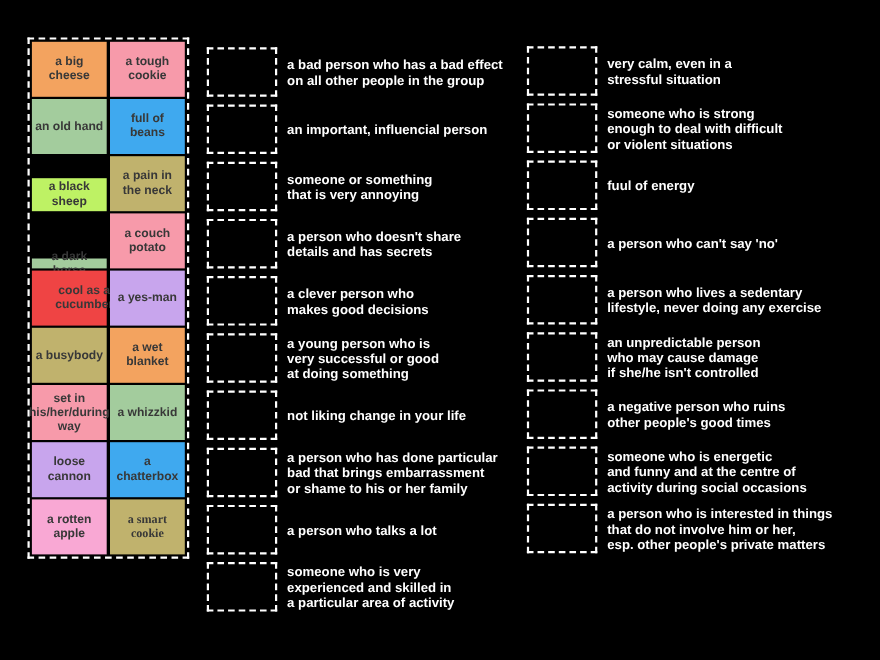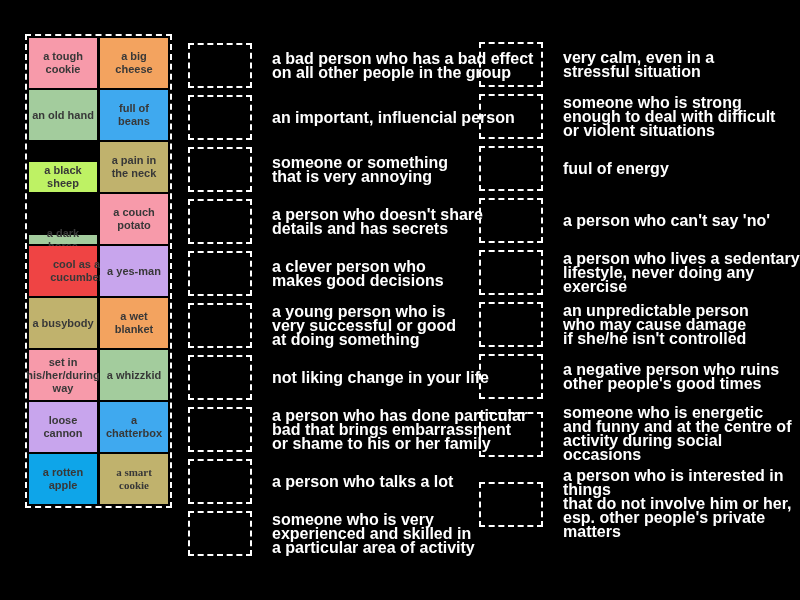--- a/index.html
+++ b/index.html
@@ -60,51 +60,51 @@
     min-height: 45px;
   }
   .drop-zone {
     width: 64px;
     height: 45px;
     border: 2px dashed #fff;
     box-sizing: border-box;
     flex: none;
   }
   .def-text {
-    margin-left: 20px;
+    margin-left: 9px;
     color: #fff;
-    font-size: 16px;
+    font-size: 12px;
     line-height: 14px;
     font-weight: 700;
     white-space: pre-line;
   }
 </style>
 </head>
 <body>
 
 <div class="board">
 
   <div class="card-panel" id="card-panel">
+      <div class="card" style="background: rgb(243, 163, 95); color: rgb(56, 56, 56);">a big cheese</div>
       <div class="card" style="background: rgb(247, 154, 170); color: rgb(56, 56, 56);">a tough cookie</div>
-      <div class="card" style="background: rgb(243, 163, 95); color: rgb(56, 56, 56);">a big cheese</div>
       <div class="card" style="background: rgb(163, 204, 157); color: rgb(56, 56, 56);">an old hand</div>
       <div class="card" style="background: rgb(63, 169, 239); color: rgb(56, 56, 56);">full of beans</div>
       <div class="card" style="background: #bef264; color: rgb(56, 56, 56); margin-top: 20px;">a black sheep</div>
       <div class="card" style="background: rgb(192, 178, 109); color: rgb(56, 56, 56);">a pain in the neck</div>
       <div class="card" style="background: rgb(163, 204, 157); color: rgb(56, 56, 56); margin-top: 41px;">a dark horse</div>
       <div class="card" style="background: rgb(247, 154, 170); color: rgb(56, 56, 56);">a couch potato</div>
       <div class="card" style="background: #ef4444; color: rgb(56, 56, 56); padding-left: 30px;">cool as a cucumber</div>
       <div class="card" style="background: rgb(200, 165, 237); color: rgb(56, 56, 56);">a yes-man</div>
       <div class="card" style="background: rgb(192, 178, 109); color: rgb(56, 56, 56);">a busybody</div>
       <div class="card" style="background: rgb(243, 163, 95); color: rgb(56, 56, 56);">a wet blanket</div>
       <div class="card" style="background: rgb(247, 154, 170); color: rgb(56, 56, 56);">set in his/her/during way</div>
       <div class="card" style="background: rgb(163, 204, 157); color: rgb(56, 56, 56);">a whizzkid</div>
       <div class="card" style="background: rgb(200, 165, 237); color: rgb(56, 56, 56);">loose cannon</div>
       <div class="card" style="background: rgb(63, 169, 239); color: rgb(56, 56, 56);">a chatterbox</div>
-      <div class="card" style="background: #0ea5e9; color: rgb(56, 56, 56);">a rotten apple</div>
+      <div class="card" style="background: #f9a8d4; color: rgb(56, 56, 56);">a rotten apple</div>
       <div class="card" style="background: rgb(192, 178, 109); color: rgb(56, 56, 56); font-family: Liberation Serif, serif;">a smart cookie</div>
     </div>
 
   <div class="def-list middle" id="middle-list">
       <div class="def-row">
     <div class="drop-zone"></div>
     <div class="def-text">a bad person who has a bad effect
 on all other people in the group</div>
   </div>
       <div class="def-row">

